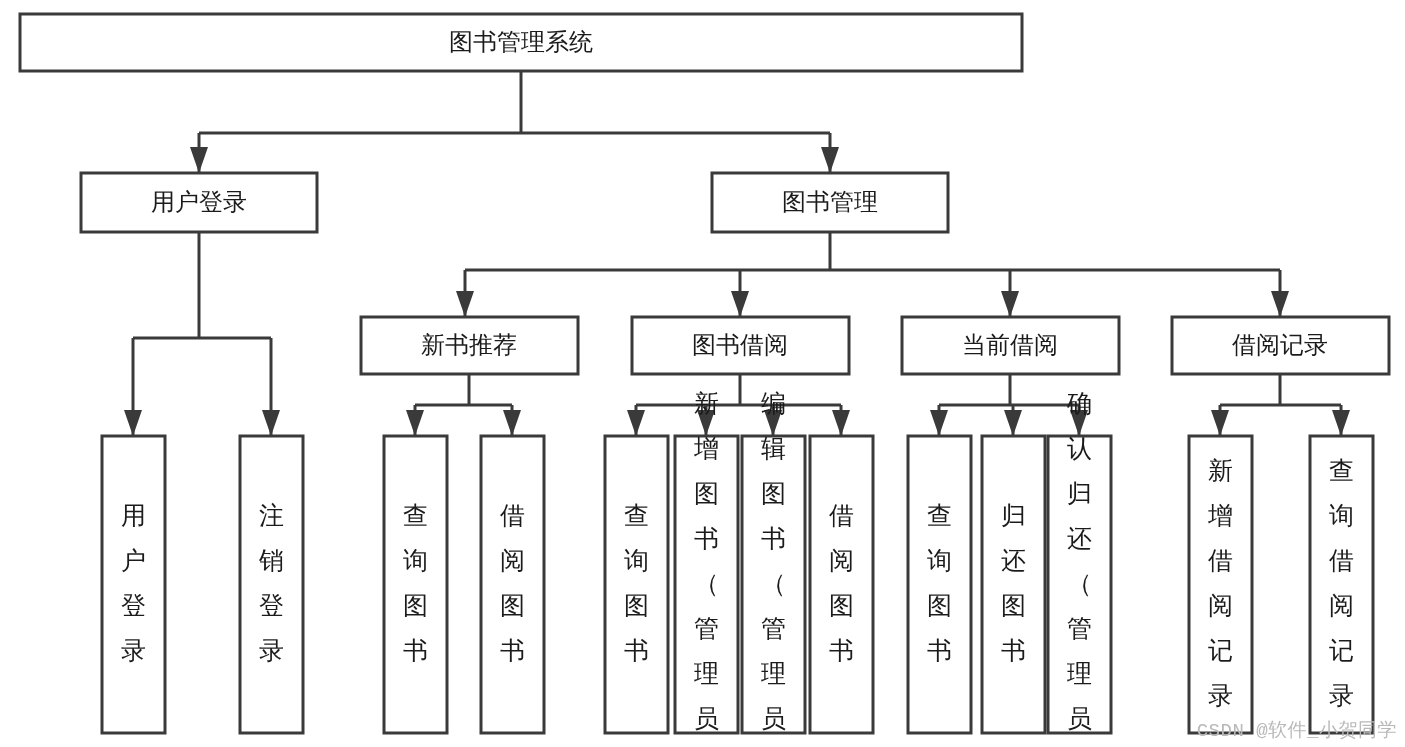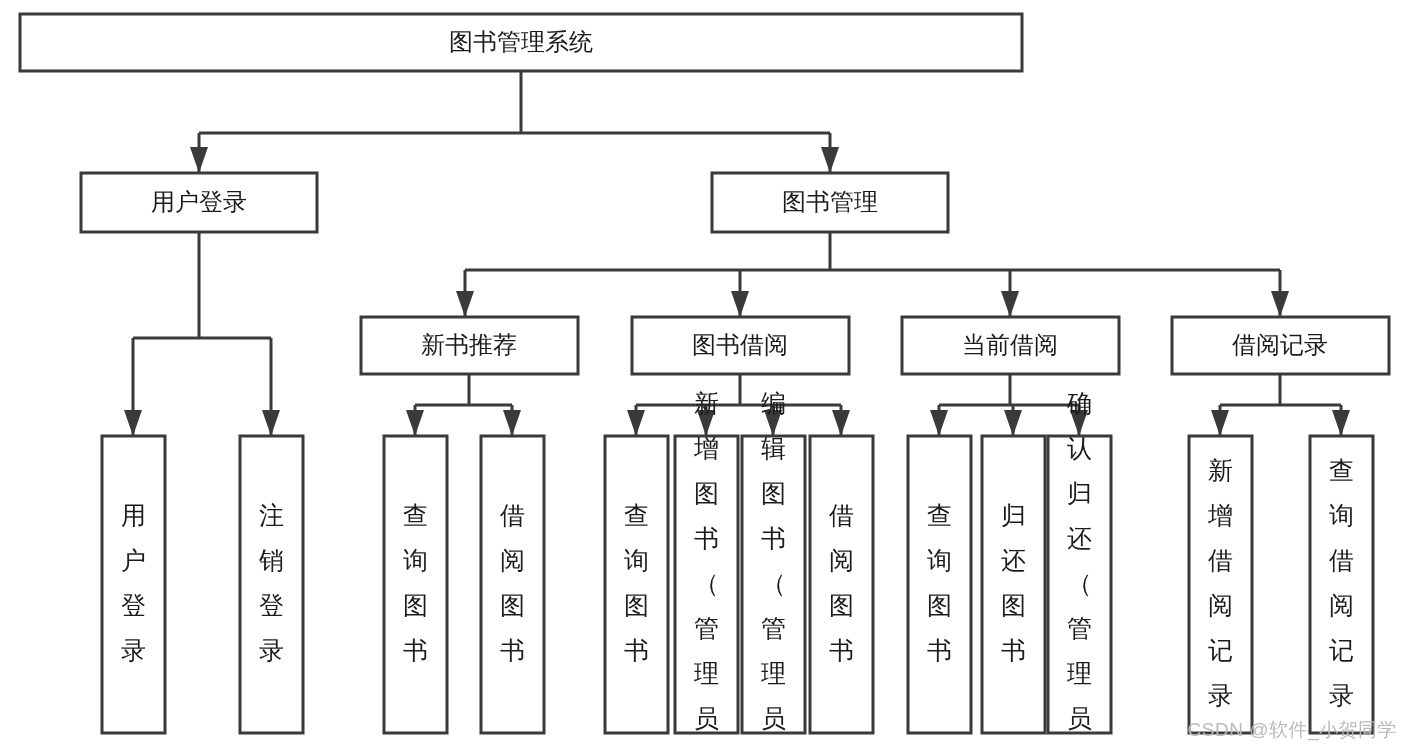--- a/index.html
+++ b/index.html
@@ -9,21 +9,21 @@
   svg#chart-svg{position:absolute;left:0;top:0;width:1405px;height:747px;}
   .node-rect{fill:#ffffff;stroke:#3a3a3a;stroke-width:3;}
   .conn{stroke:#3a3a3a;stroke-width:3;fill:none;stroke-linecap:butt;}
   .arrow-head{fill:#3a3a3a;stroke:none;}
   .node-label{font-family:"Liberation Sans","DejaVu Sans",sans-serif;
               fill:#1b1b1b;text-anchor:middle;dominant-baseline:middle;}
   .node-label.h{font-size:24px;}
   .node-label.v{font-size:25px;}
   .watermark{position:absolute;right:8px;bottom:4px;font-size:19px;
              color:#b9b9b9;letter-spacing:.5px;white-space:nowrap;
-             font-family:Liberation Sans, sans-serif;}
+             font-family:Liberation Mono, monospace;}
 </style>
 </head>
 <body>
 
 <div id="diagram-root">
 
   <svg id="chart-svg" viewBox="0 0 1405 747">
 
     <g id="connectors">
         <path class="conn" d="M 521 71 L 521 133"></path>

